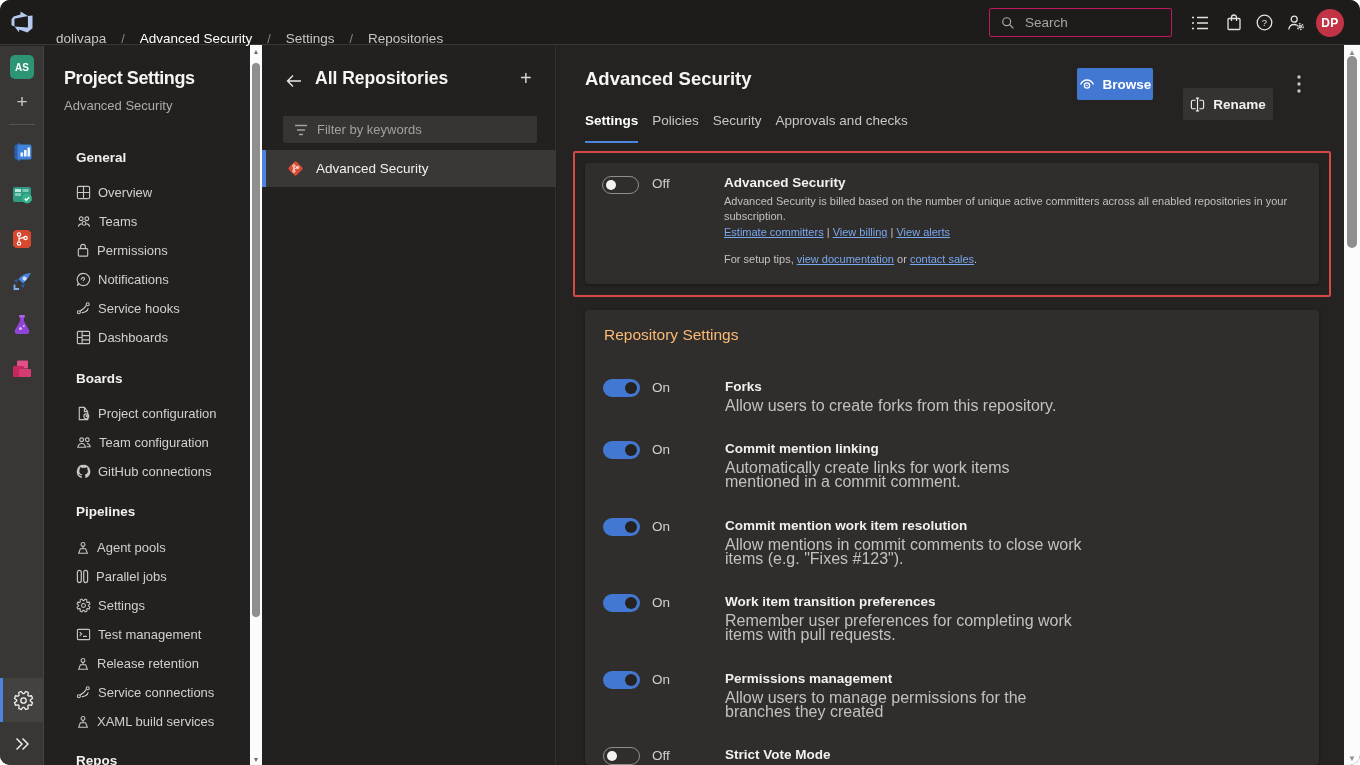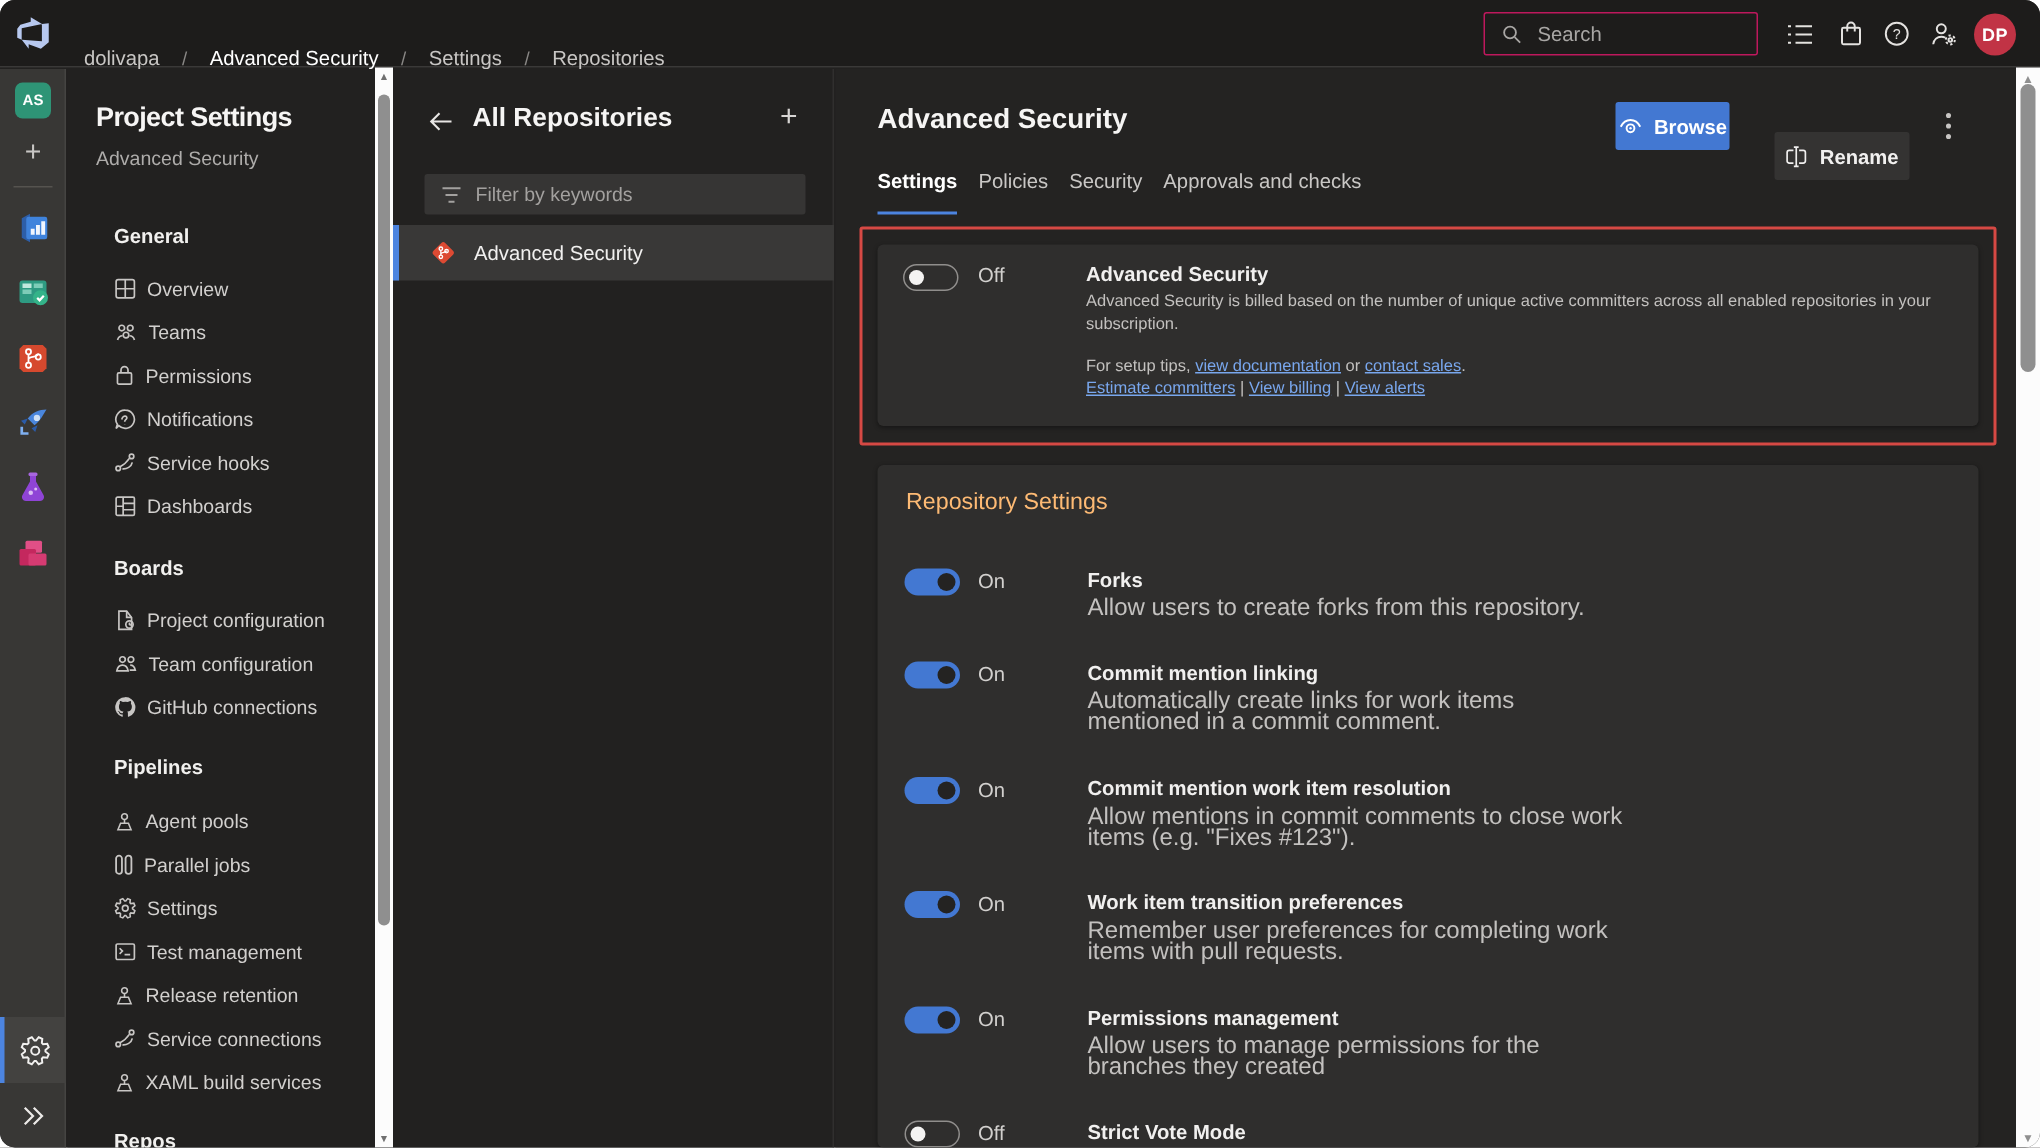--- a/index.html
+++ b/index.html
@@ -334,22 +334,22 @@
 
     <div id="redbox"></div>
     <div id="adscard">
       <div class="toggle-off abs" style="left:17px; top:13px">
           <div class="knob"></div>
         </div>
       <div class="tlabel abs" style="left:67px; top:13px">Off</div>
       <div class="abs" style="left:139px; top:12px; width:568px">
         <div style="font-size:13.5px; font-weight:bold; color:#f1f0ef; margin-bottom:4px">Advanced Security</div>
         <div style="font-size:11px; color:#c3c1bf; line-height:14.5px">Advanced Security is billed based on the number of unique active committers across all enabled repositories in your subscription.</div>
+        <div style="font-size:11px; color:#c3c1bf; margin-top:3px"><a class="lnk">Estimate committers</a> | <a class="lnk">View billing</a> | <a class="lnk">View alerts</a></div>
         <div style="font-size:11px; color:#c3c1bf; margin-top:15px">For setup tips, <a class="lnk">view documentation</a> or <a class="lnk">contact sales</a>.</div>
-        <div style="font-size:11px; color:#c3c1bf; margin-top:3px"><a class="lnk">Estimate committers</a> | <a class="lnk">View billing</a> | <a class="lnk">View alerts</a></div>
       </div>
     </div>
 
     <div id="repocard">
       <div id="repotitle">Repository Settings</div>
       <div class="trow" style="top:69px">
         <div class="tg toggle-on">
             <div class="knob"></div>
           </div>
         <div class="lb tlabel">On</div>

